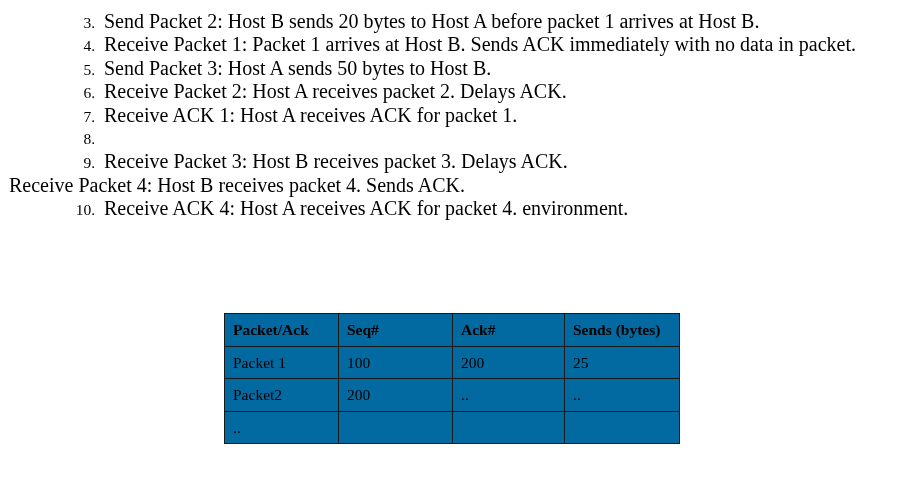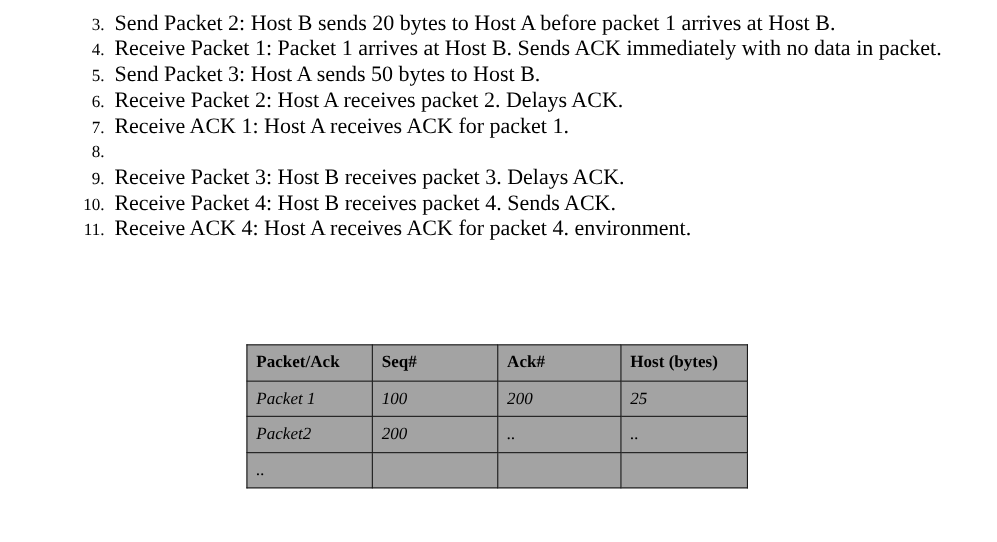--- a/index.html
+++ b/index.html
@@ -59,40 +59,39 @@
   .table-wrap {
     position: absolute;
     left: 224px;
     top: 313px;
     width: 455px;
   }
   table.seq-table {
     border-collapse: collapse;
     table-layout: fixed;
     width: 455px;
-    background: #a3a3a3;
+    background: #0369a1;
   }
   table.seq-table th,
   table.seq-table td {
     border: 1px solid #1a1a1a;
     height: 31.5px;
     padding: 0 0 0 8px;
     font-size: 15.5px;
     line-height: 31.5px;
     text-align: left;
     vertical-align: middle;
     overflow: hidden;
     white-space: nowrap;
   }
   table.seq-table th {
     font-weight: bold;
   }
   table.seq-table td {
     font-weight: normal;
-    font-style: italic;
   }
   col.c0 { width: 114px; }
   col.c1 { width: 114px; }
   col.c2 { width: 112px; }
   col.c3 { width: 115px; }
 </style>
 </head>
 <body>
 
 <div class="page">
@@ -127,46 +126,45 @@
     <div class="step-item">
       <span class="step-num">8.</span>
     </div>
 
     <div class="step-item">
       <span class="step-num">9.</span>
       <span class="step-text">Receive Packet 3: Host B receives packet 3. Delays ACK.</span>
     </div>
 
     <div class="step-item">
-      <span class="step-num">10.</span>
       <span class="step-text">Receive Packet 4: Host B receives packet 4. Sends ACK.</span>
     </div>
 
     <div class="step-item">
-      <span class="step-num">11.</span>
+      <span class="step-num">10.</span>
       <span class="step-text">Receive ACK 4: Host A receives ACK for packet 4. environment.</span>
     </div>
 
   </div>
 
 
   <div class="table-wrap">
     <table class="seq-table">
       <colgroup>
         <col class="c0">
           <col class="c1">
           <col class="c2">
           <col class="c3">
       </colgroup>
       <thead>
         <tr>
           <th>Packet/Ack</th>
           <th>Seq#</th>
           <th>Ack#</th>
-          <th>Host (bytes)</th>
+          <th>Sends (bytes)</th>
         </tr>
       </thead>
       <tbody>
         <tr>
           <td>Packet 1</td>
           <td>100</td>
           <td>200</td>
           <td>25</td>
         </tr>
         <tr>

